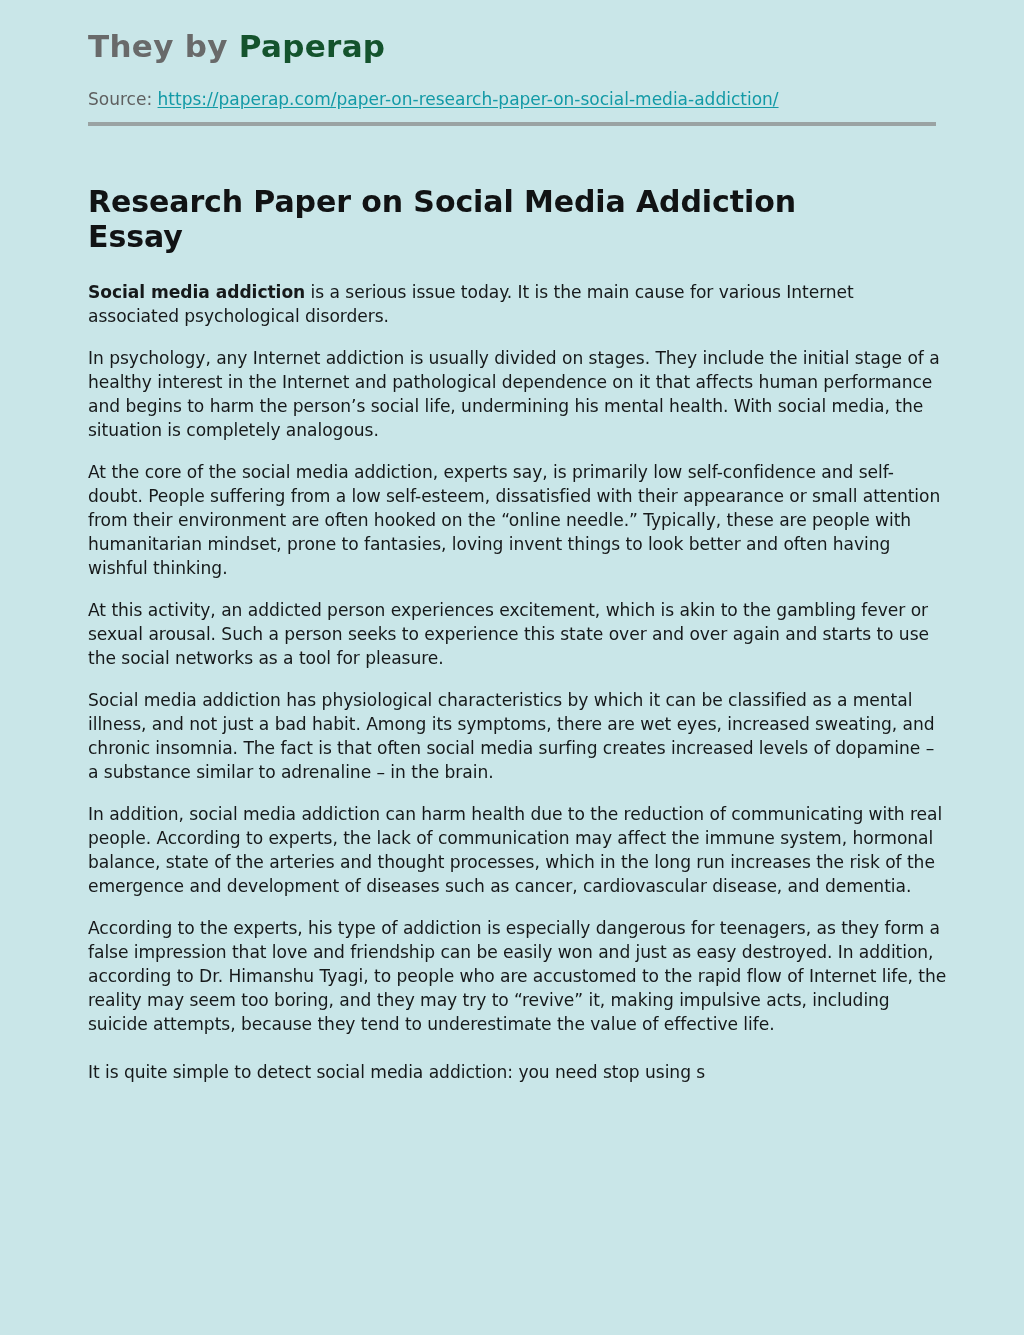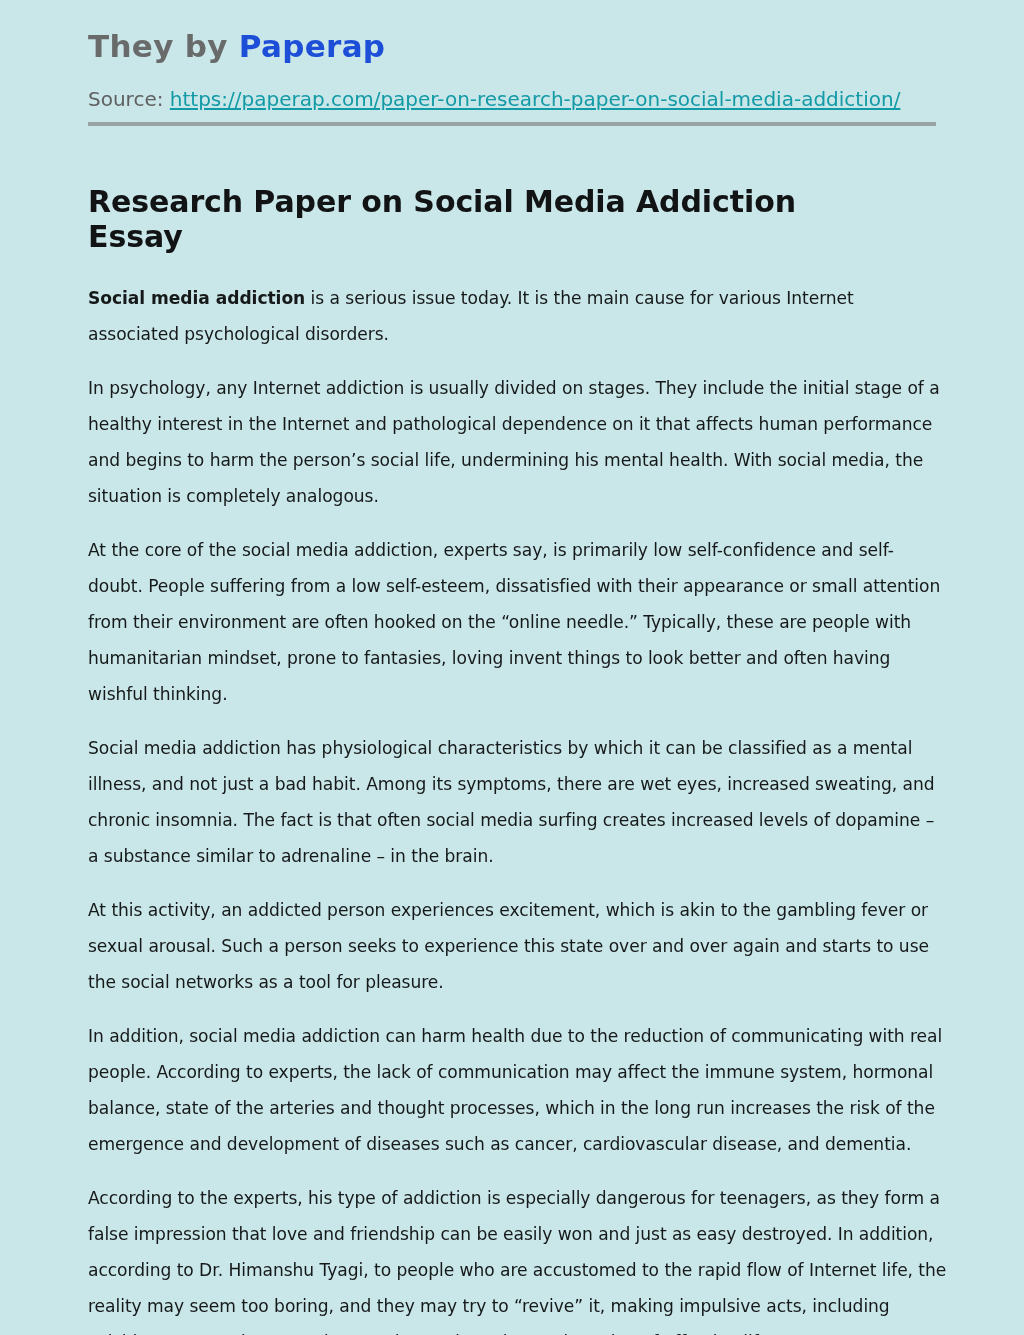--- a/index.html
+++ b/index.html
@@ -24,27 +24,27 @@
     position: absolute;
     left: 88px;
     top: 27px;
     font-size: 31px;
     font-weight: bold;
     letter-spacing: 0.3px;
     line-height: 38px;
     white-space: nowrap;
   }
   .brand-prefix { color: #696a6a; }
-  .brand-name   { color: #1d4ed8; }
+  .brand-name   { color: #14532d; }
 
   .source-line {
     position: absolute;
     left: 88px;
     top: 88px;
-    font-size: 20px;
+    font-size: 17px;
     line-height: 22px;
     color: #5f6060;
     white-space: nowrap;
   }
   .source-label { color: #5f6060; }
   .source-url {
     color: #129aa6;
     text-decoration: underline;
     text-underline-offset: 2px;
     cursor: pointer;
@@ -71,21 +71,21 @@
     font-size: 30px;
     font-weight: bold;
     line-height: 35px;
     color: #111314;
     letter-spacing: -0.1px;
     max-width: 790px;
   }
   .para {
     margin: 0 0 18px 0;
     font-size: 17.1px;
-    line-height: 36px;
+    line-height: 24px;
     color: #16191a;
     text-align: left;
     letter-spacing: -0.05px;
   }
   .para b { font-weight: bold; }
   .para:last-child { margin-bottom: 0; margin-top: 24px; }
 
   
   .para-clipped {
     max-height: 26px;
@@ -112,23 +112,23 @@
 <div class="article">
 
   <h1 class="doc-title">Research Paper on Social Media Addiction Essay</h1>
 
   <p class="para"><b>Social media addiction</b><span> is a serious issue today. It is the main cause for various Internet associated psychological disorders.</span></p>
 
   <p class="para">In psychology, any Internet addiction is usually divided on stages. They include the initial stage of a healthy interest in the Internet and pathological dependence on it that affects human performance and begins to harm the person’s social life, undermining his mental health. With social media, the situation is completely analogous.</p>
 
   <p class="para">At the core of the social media addiction, experts say, is primarily low self-confidence and self-doubt. People suffering from a low self-esteem, dissatisfied with their appearance or small attention from their environment are often hooked on the “online needle.” Typically, these are people with humanitarian mindset, prone to fantasies, loving invent things to look better and often having wishful thinking.</p>
 
+  <p class="para">At this activity, an addicted person experiences excitement, which is akin to the gambling fever or sexual arousal. Such a person seeks to experience this state over and over again and starts to use the social networks as a tool for pleasure.</p>
+
   <p class="para">Social media addiction has physiological characteristics by which it can be classified as a mental illness, and not just a bad habit. Among its symptoms, there are wet eyes, increased sweating, and chronic insomnia. The fact is that often social media surfing creates increased levels of dopamine – a substance similar to adrenaline – in the brain.</p>
-
-  <p class="para">At this activity, an addicted person experiences excitement, which is akin to the gambling fever or sexual arousal. Such a person seeks to experience this state over and over again and starts to use the social networks as a tool for pleasure.</p>
 
   <p class="para">In addition, social media addiction can harm health due to the reduction of communicating with real people. According to experts, the lack of communication may affect the immune system, hormonal balance, state of the arteries and thought processes, which in the long run increases the risk of the emergence and development of diseases such as cancer, cardiovascular disease, and dementia.</p>
 
   <p class="para">According to the experts, his type of addiction is especially dangerous for teenagers, as they form a false impression that love and friendship can be easily won and just as easy destroyed. In addition, according to Dr. Himanshu Tyagi, to people who are accustomed to the rapid flow of Internet life, the reality may seem too boring, and they may try to “revive” it, making impulsive acts, including suicide attempts, because they tend to underestimate the value of effective life.</p>
 
   <p class="para para-clipped">It is quite simple to detect social media addiction: you need stop using s</p>
 
 </div>
 
 </body></html>

